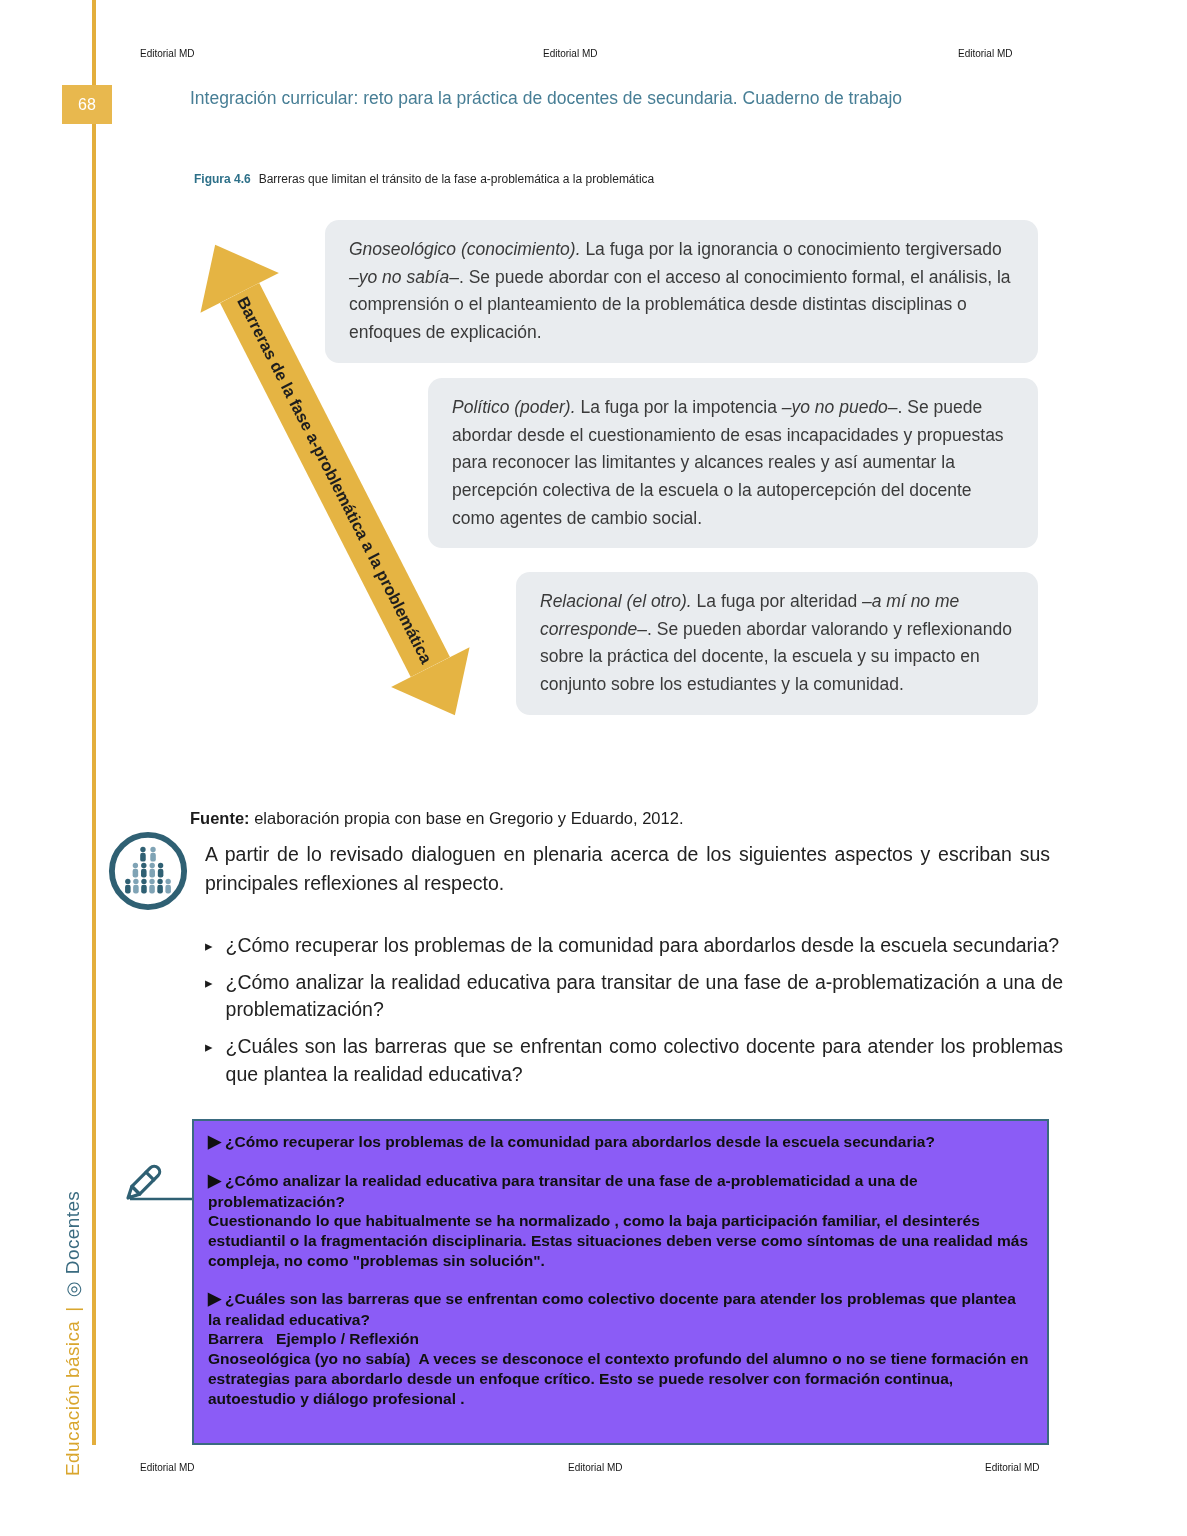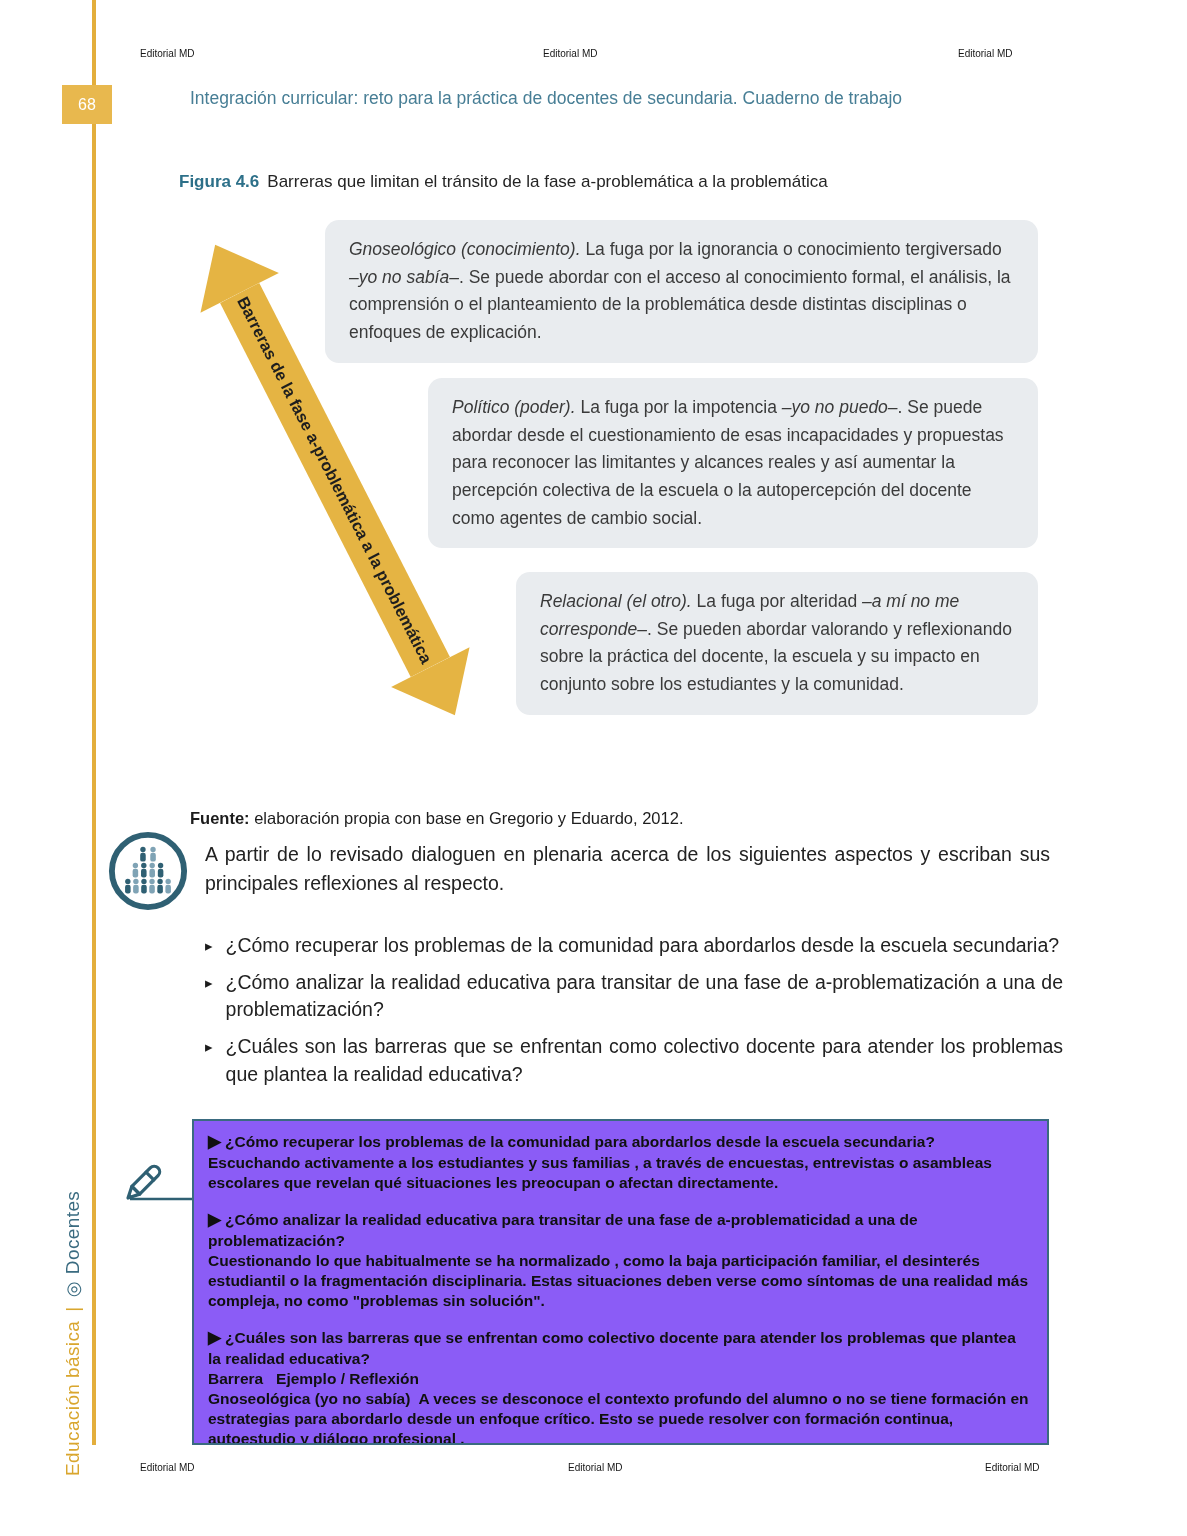--- a/index.html
+++ b/index.html
@@ -14,21 +14,21 @@
     color:#ffffff;display:flex;align-items:center;justify-content:center;font-size:16px;margin-left:16px;
   }
   
   .wm{position:absolute;font-size:10px;color:#161616;}
   .wm.h{top:48px;} .wm.f{top:1462px;}
   .wm.p1{left:140px;} .wm.p2{left:543px;} .wm.p3{left:958px;}
   .wm.f1{left:140px;} .wm.f2{left:568px;} .wm.f3{left:985px;}
   
   .running-title{position:absolute;left:190px;top:88px;width:880px;font-size:17.5px;color:#477E95;}
   
-  .fig-caption{position:absolute;left:179px;top:172px;width:880px;font-size:17px;color:#242424;}
+  .fig-caption{position:absolute;left:194px;top:172px;width:880px;font-size:12px;color:#242424;}
   .fig-label{font-weight:bold;color:#2D7089;margin-right:8px;}
   
   .gbox{
     position:absolute;background:#E9ECEF;border-radius:14px;padding:16px 24px;
     font-size:17.5px;line-height:1.58;color:#3a3a3a;
   }
   .gbox .lead,.gbox .em{font-style:italic;}
   .gbox1{left:325px;top:220px;width:665px;}
   .gbox2{left:428px;top:378px;width:562px;}
   .gbox3{left:516px;top:572px;width:474px;}
@@ -154,21 +154,20 @@
       <path d="M0 0 L11 -5.5 L11 5.5 Z"></path>
       <path d="M0 0 L4.2 -2.1 L4.2 2.1 Z" fill="#2F6073" stroke="none"></path>
       <path d="M11 -5.5 H37 a5.5 5.5 0 0 1 0 11 H11 Z"></path>
       <line x1="31" y1="-5.5" x2="31" y2="5.5"></line>
     </g>
   </svg>
 
   <div class="answer-box">
     <div class="ans">
       <div class="ans-q"><span class="ans-mk">▶</span><span>¿Cómo recuperar los problemas de la comunidad para abordarlos desde la escuela secundaria?</span></div>
-      <div class="ans-a">Escuchando activamente a los estudiantes y sus familias , a través de encuestas, entrevistas o asambleas escolares que revelan qué situaciones les preocupan o afectan directamente.</div>
     </div>
     <div class="ans">
       <div class="ans-q"><span class="ans-mk">▶</span><span>¿Cómo analizar la realidad educativa para transitar de una fase de a-problematicidad a una de problematización?</span></div>
       <div class="ans-a">Cuestionando lo que habitualmente se ha normalizado , como la baja participación familiar, el desinterés estudiantil o la fragmentación disciplinaria. Estas situaciones deben verse como síntomas de una realidad más compleja, no como "problemas sin solución".</div>
     </div>
     <div class="ans">
       <div class="ans-q"><span class="ans-mk">▶</span><span>¿Cuáles son las barreras que se enfrentan como colectivo docente para atender los problemas que plantea la realidad educativa?</span></div>
       <div class="ans-a">Barrera   Ejemplo / Reflexión</div>
       <div class="ans-a">Gnoseológica (yo no sabía)  A veces se desconoce el contexto profundo del alumno o no se tiene formación en estrategias para abordarlo desde un enfoque crítico. Esto se puede resolver con formación continua, autoestudio y diálogo profesional .</div>
     </div>

